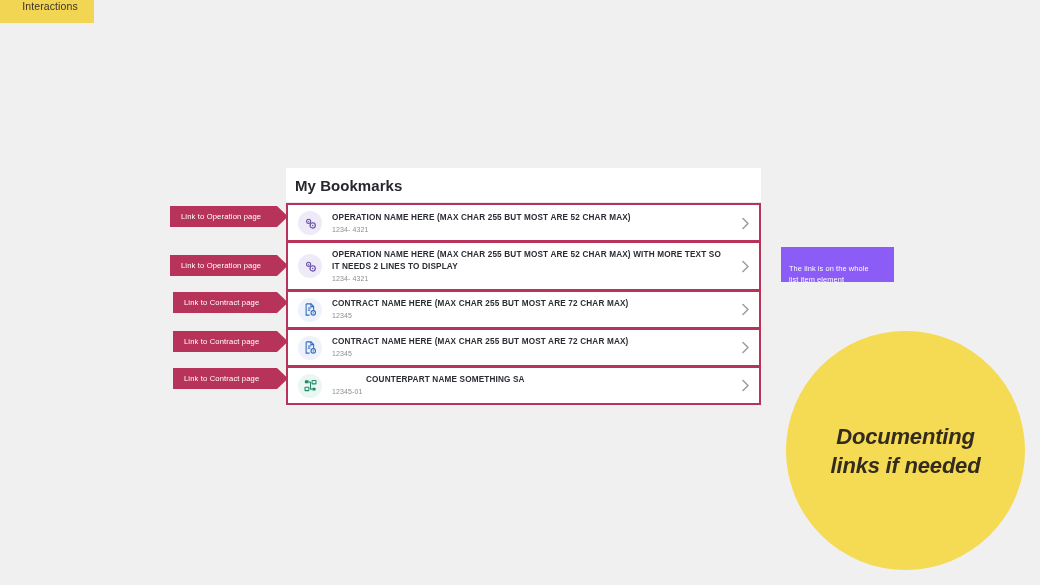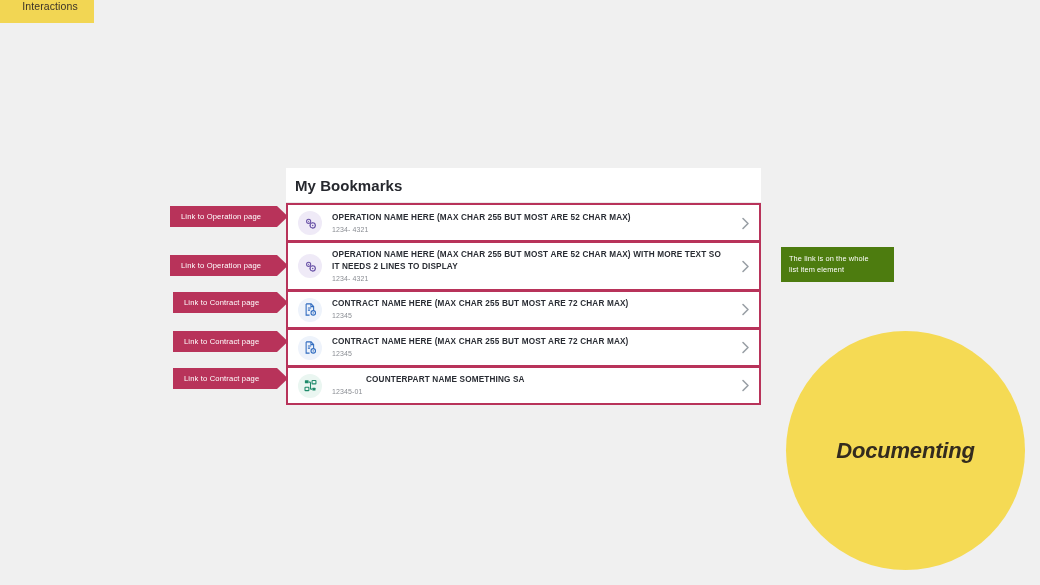--- a/index.html
+++ b/index.html
@@ -141,23 +141,23 @@
     white-space: nowrap;
   }
 
   
   #right-annotation {
     position: absolute;
     left: 781px;
     top: 247px;
     width: 113px;
     height: 35px;
-    background: #4d7c0f;
-    box-sizing: border-box;
-    padding: 6px 8px 0 8px;
+    background: #8b5cf6;
+    box-sizing: border-box;
+    padding: 16px 8px 0 8px;
   }
   #right-annotation .ann-label {
     font-size: 7.4px;
     color: #ffffff;
     line-height: 11px;
     letter-spacing: 0.1px;
     display: block;
   }
 
   
@@ -323,14 +323,15 @@
   </div>
 
 <div id="right-annotation">
   <span class="ann-label">The link is on the whole</span>
   <span class="ann-label">list item element</span>
 </div>
 
 <div id="callout-circle">
   <div class="callout-text">
     <span>Documenting</span><br>
+    <span>links if needed</span>
   </div>
 </div>
 
 </body></html>

